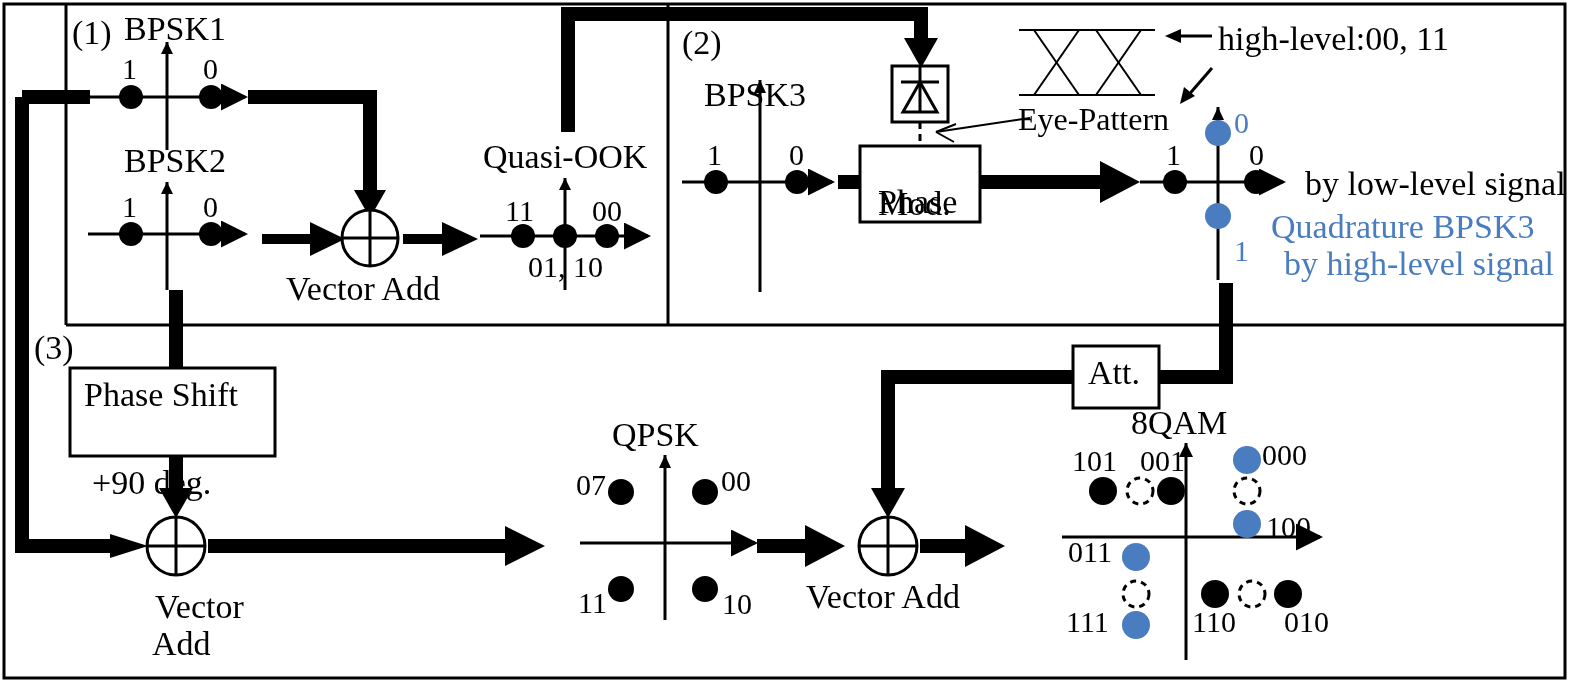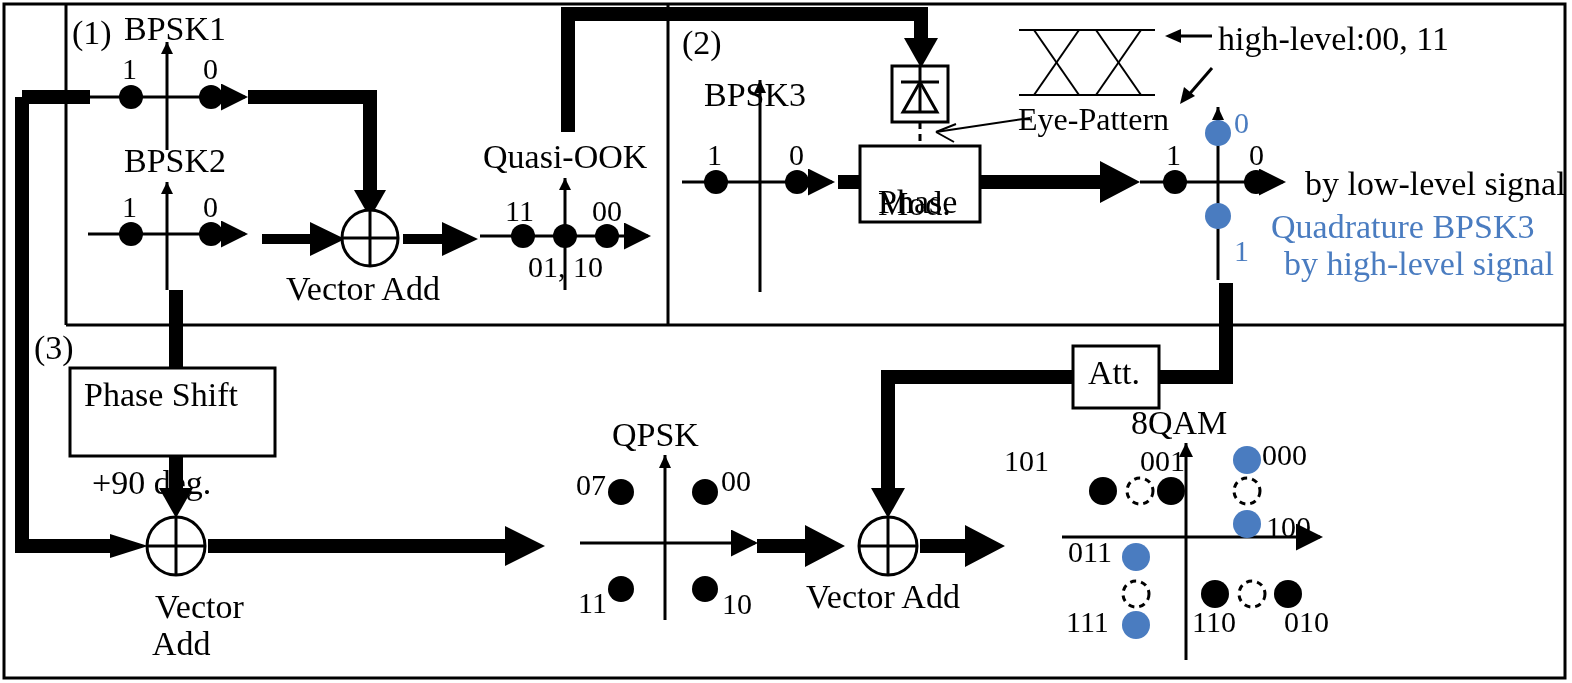--- a/index.html
+++ b/index.html
@@ -276,21 +276,21 @@
 <div class="lbl s20" style="left:576px;top:470px;">07</div>
 <div class="lbl s20" style="left:721px;top:466px;">00</div>
 <div class="lbl s20" style="left:578px;top:588px;">11</div>
 <div class="lbl s20" style="left:722px;top:589px;">10</div>
 
 <div class="lbl s24" style="left:806px;top:580px;">Vector Add</div>
 
 <div class="lbl s24" style="left:1088px;top:356px;">Att.</div>
 
 <div class="lbl s24" style="left:1131px;top:406px;">8QAM</div>
-<div class="lbl s20" style="left:1004px;top:446px;">101</div>
+<div class="lbl s20" style="left:1072px;top:446px;">101</div>
 <div class="lbl s20" style="left:1140px;top:446px;">001</div>
 <div class="lbl s20" style="left:1262px;top:440px;">000</div>
 <div class="lbl s20" style="left:1266px;top:512px;">100</div>
 <div class="lbl s20" style="left:1068px;top:537px;">011</div>
 <div class="lbl s20" style="left:1066px;top:607px;">111</div>
 <div class="lbl s20" style="left:1192px;top:607px;">110</div>
 <div class="lbl s20" style="left:1284px;top:607px;">010</div>
 
 </div>
 

